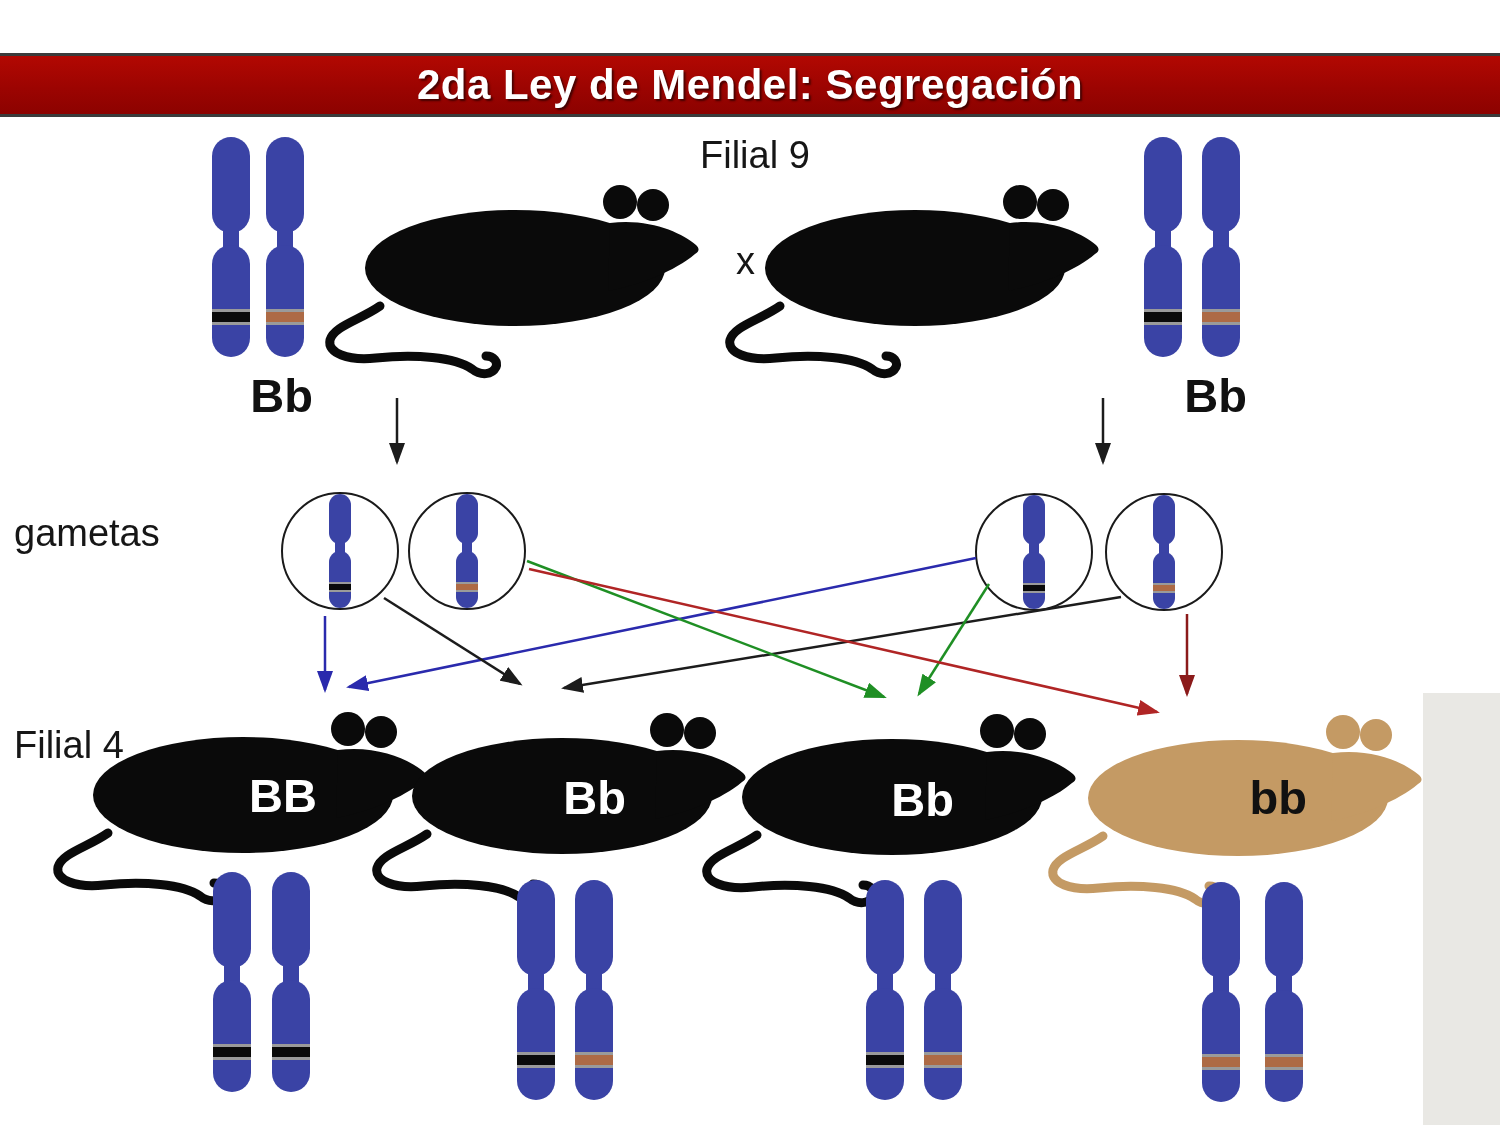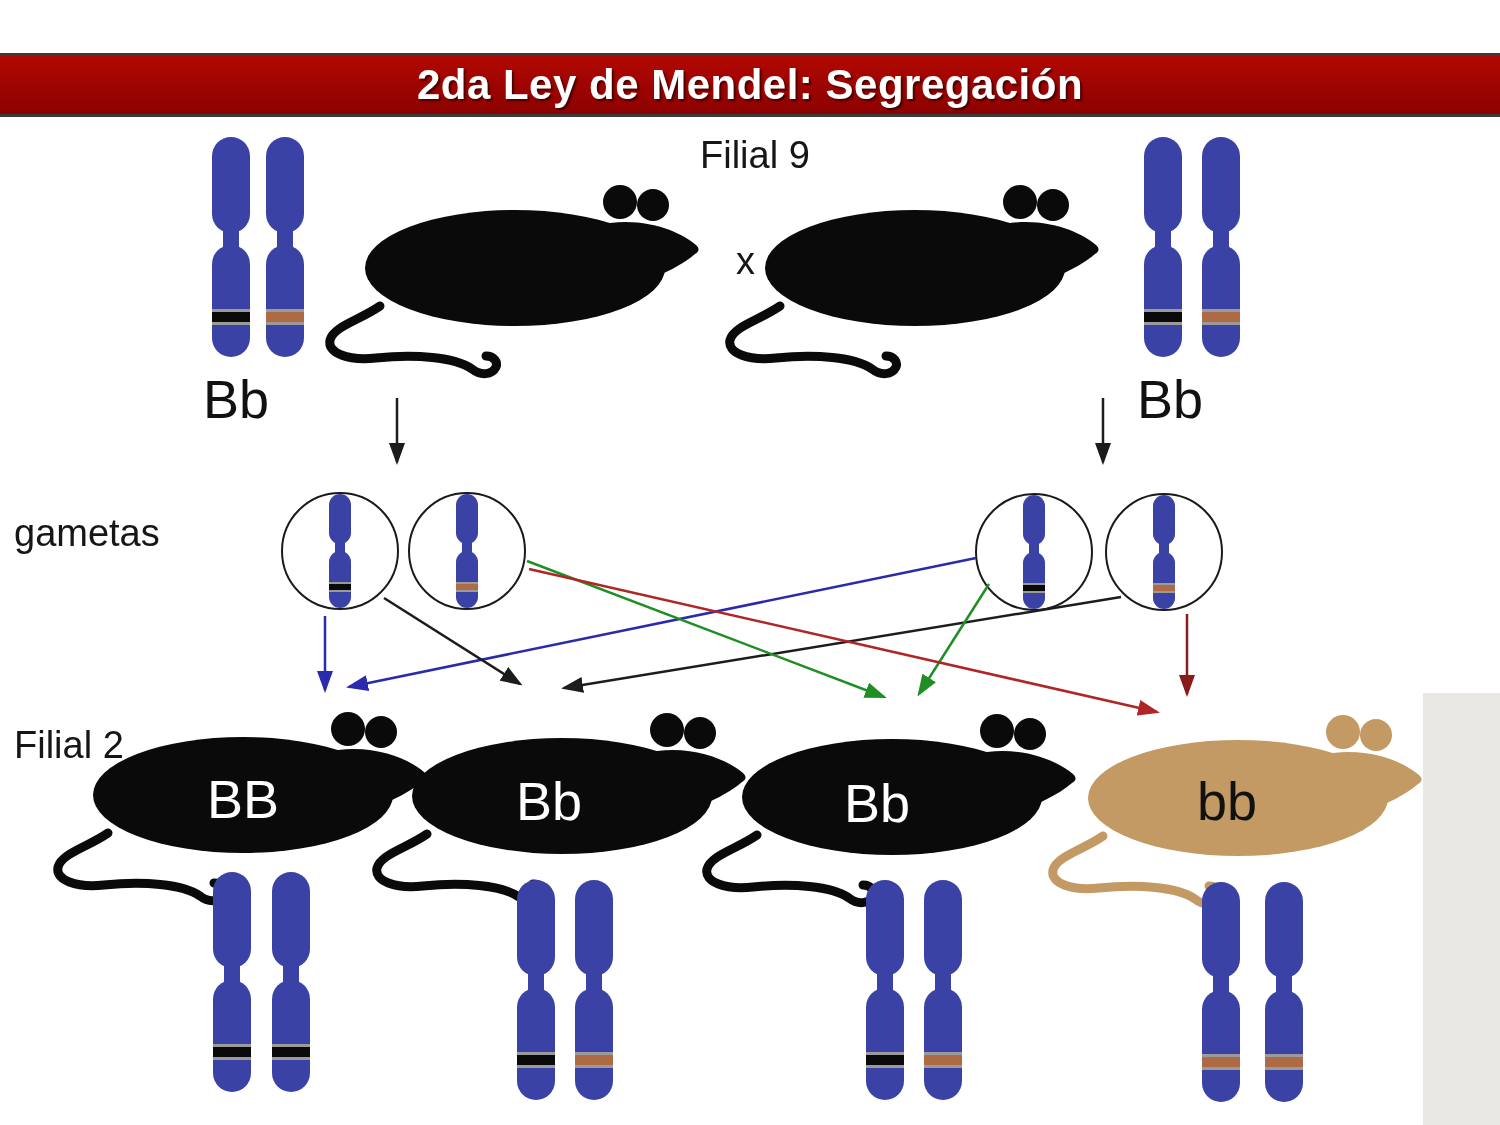--- a/index.html
+++ b/index.html
@@ -16,21 +16,21 @@
     display:flex;align-items:center;justify-content:center;
   }
   .banner h1{
     margin:8px;font-size:42px;font-weight:bold;color:#fff;
     text-shadow:2px 2px 2px rgba(0,0,0,.55);letter-spacing:.5px;text-align:right;
   }
   
   .side-panel{position:absolute;left:1423px;top:693px;width:77px;height:432px;background:var(--side-panel);}
   
   .lbl{position:absolute;font-size:38px;color:#161616;white-space:nowrap;}
-  .geno{position:absolute;width:110px;text-align:left;font-size:54px;font-weight:normal;color:#111;}
+  .geno{position:absolute;width:110px;text-align:right;font-size:47px;font-weight:bold;color:#111;}
   .geno.on-black{color:#fff;}
   
   .chrom{position:absolute;width:38px;height:220px;}
   .chrom .lobeT,.chrom .lobeB,.chrom .waist{position:absolute;background:var(--chromosome-blue);}
   .chrom .lobeT{left:0;top:0;width:38px;height:96px;border-radius:19px;}
   .chrom .lobeB{left:0;top:108px;width:38px;height:112px;border-radius:19px;}
   .chrom .waist{left:11px;top:84px;width:16px;height:40px;}
   .chrom .band{position:absolute;left:0;top:172px;width:38px;height:16px;}
   .band-B > .band{background:linear-gradient(var(--band-edge) 0 3px,var(--band-black) 3px 13px,var(--band-edge) 13px 16px);}
   .band-b > .band{background:linear-gradient(var(--band-edge) 0 3px,var(--band-brown) 3px 13px,var(--band-edge) 13px 16px);}
@@ -153,21 +153,21 @@
   </div>
 
   <div class="gamete" style="left:1105px;top:493px;"></div>
   <div class="chromS band-b" style="left:1153px;top:495px;">
     <div class="lobeT"></div>
       <div class="waist"></div>
       <div class="lobeB"></div>
       <div class="band"></div>
   </div>
 
-  <div class="lbl" style="left:14px;top:724px;">Filial 2</div>
+  <div class="lbl" style="left:14px;top:724px;">Filial 4</div>
 
   <div class="mouse coat-black" style="left:48px;top:705px;">
     <svg viewBox="0 0 380 210">
         <use href="#mouse-sym"></use>
       </svg>
   </div>
   <div class="mouse coat-black" style="left:367px;top:706px;">
     <svg viewBox="0 0 380 210">
         <use href="#mouse-sym"></use>
       </svg>

